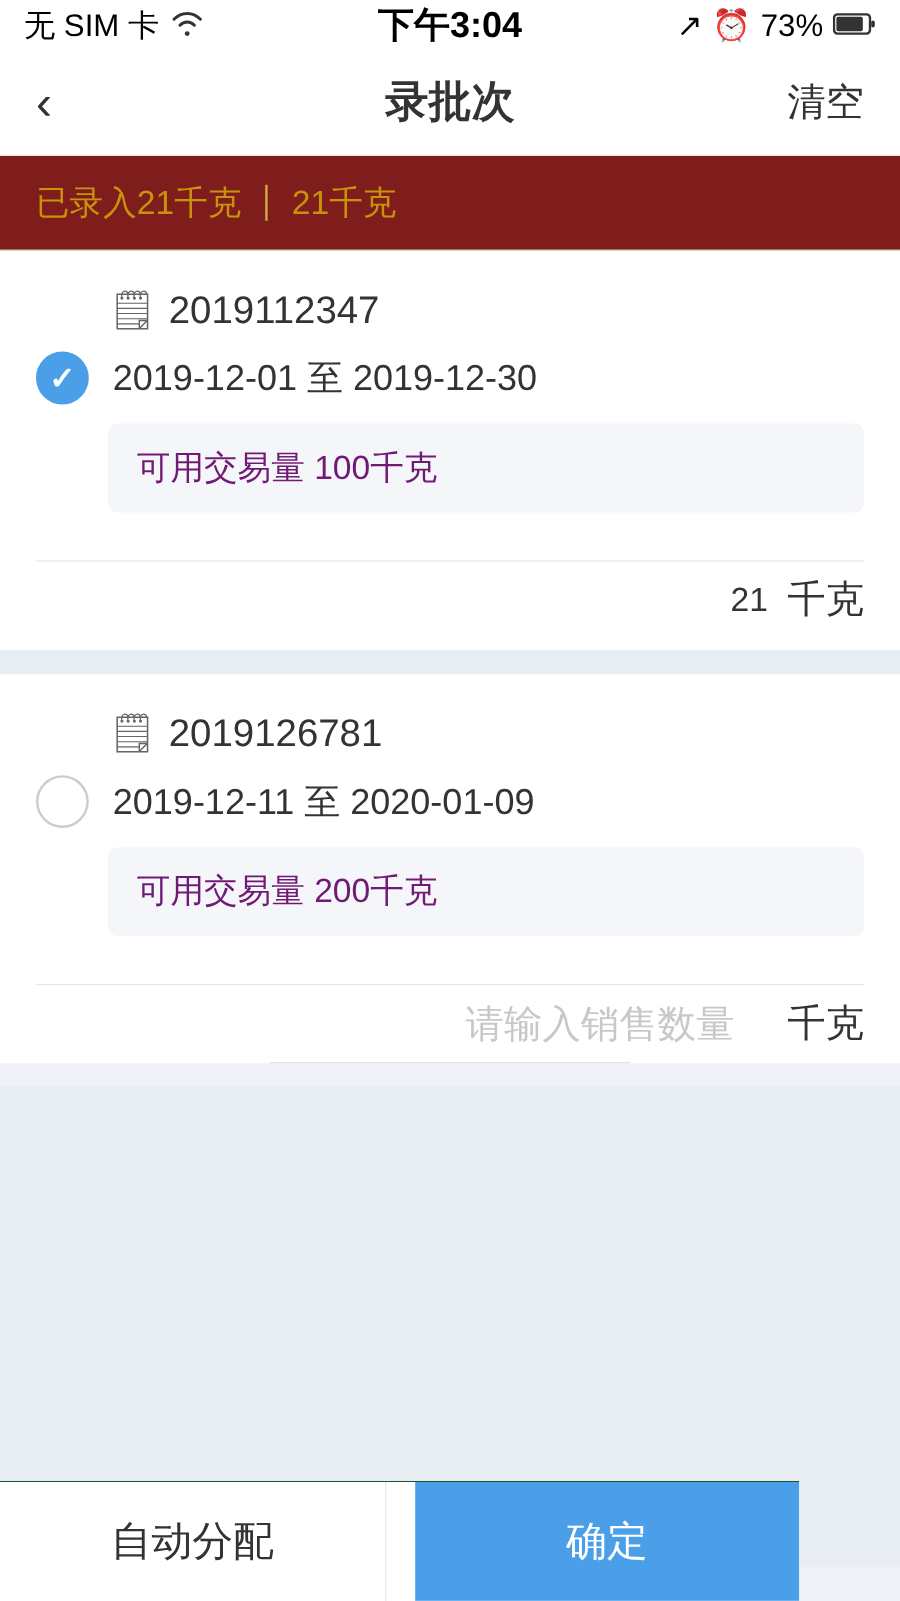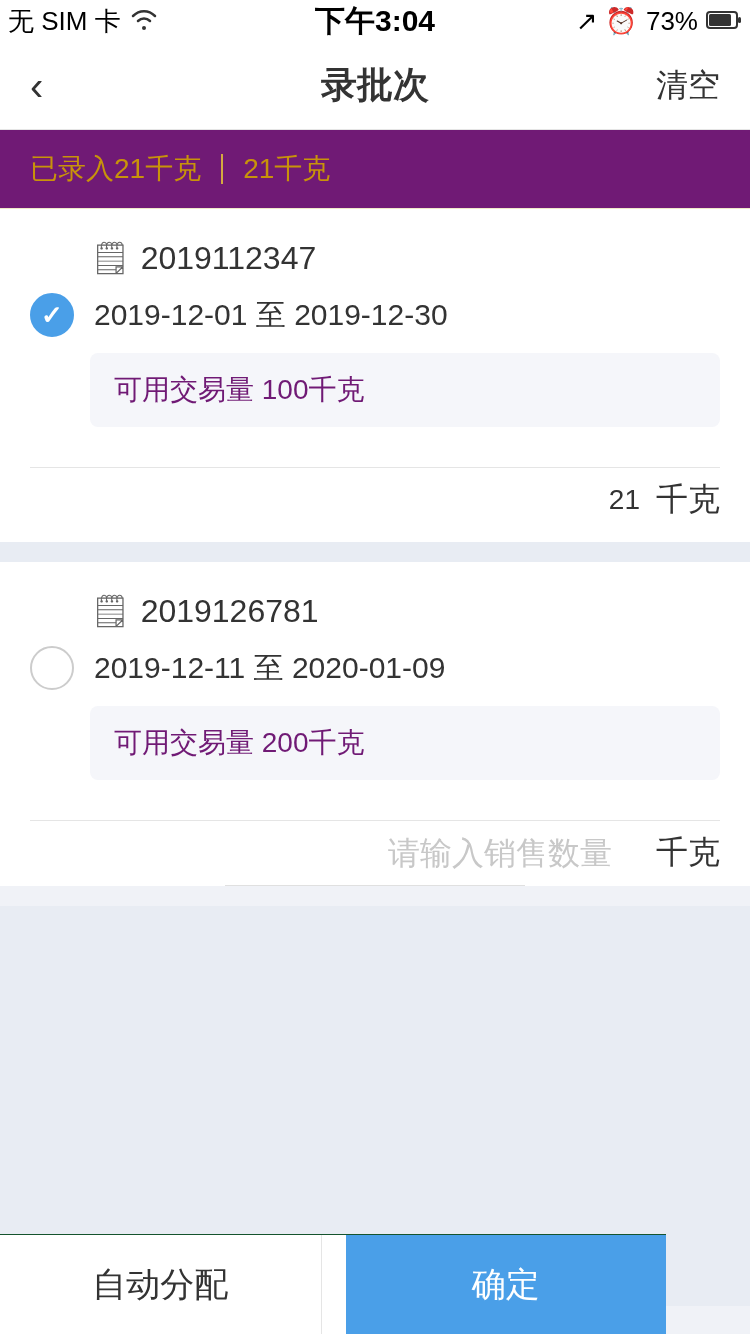--- a/index.html
+++ b/index.html
@@ -13,21 +13,21 @@
     }
 
     
     .status-bar {
       width: 750px;
       height: 42px;
       background: #fff;
       display: flex;
       align-items: center;
       justify-content: space-between;
-      padding: 0 8px;
+      padding: 0 20px;
       font-size: 26px;
       font-weight: 500;
     }
     .status-left {
       display: flex;
       align-items: center;
       gap: 8px;
     }
     .status-center {
       position: absolute;
@@ -69,21 +69,21 @@
       color: #333;
     }
     .nav-action {
       font-size: 32px;
       color: #333;
     }
 
     
     .info-banner {
       width: 750px;
-      background: #701a75;
+      background: #7f1d1d;
       padding: 20px 30px;
       display: flex;
       align-items: center;
       gap: 20px;
       border-bottom: 1px solid #f0e8c8;
     }
     .info-banner-item {
       font-size: 28px;
       color: #c8930a;
       font-weight: 500;

